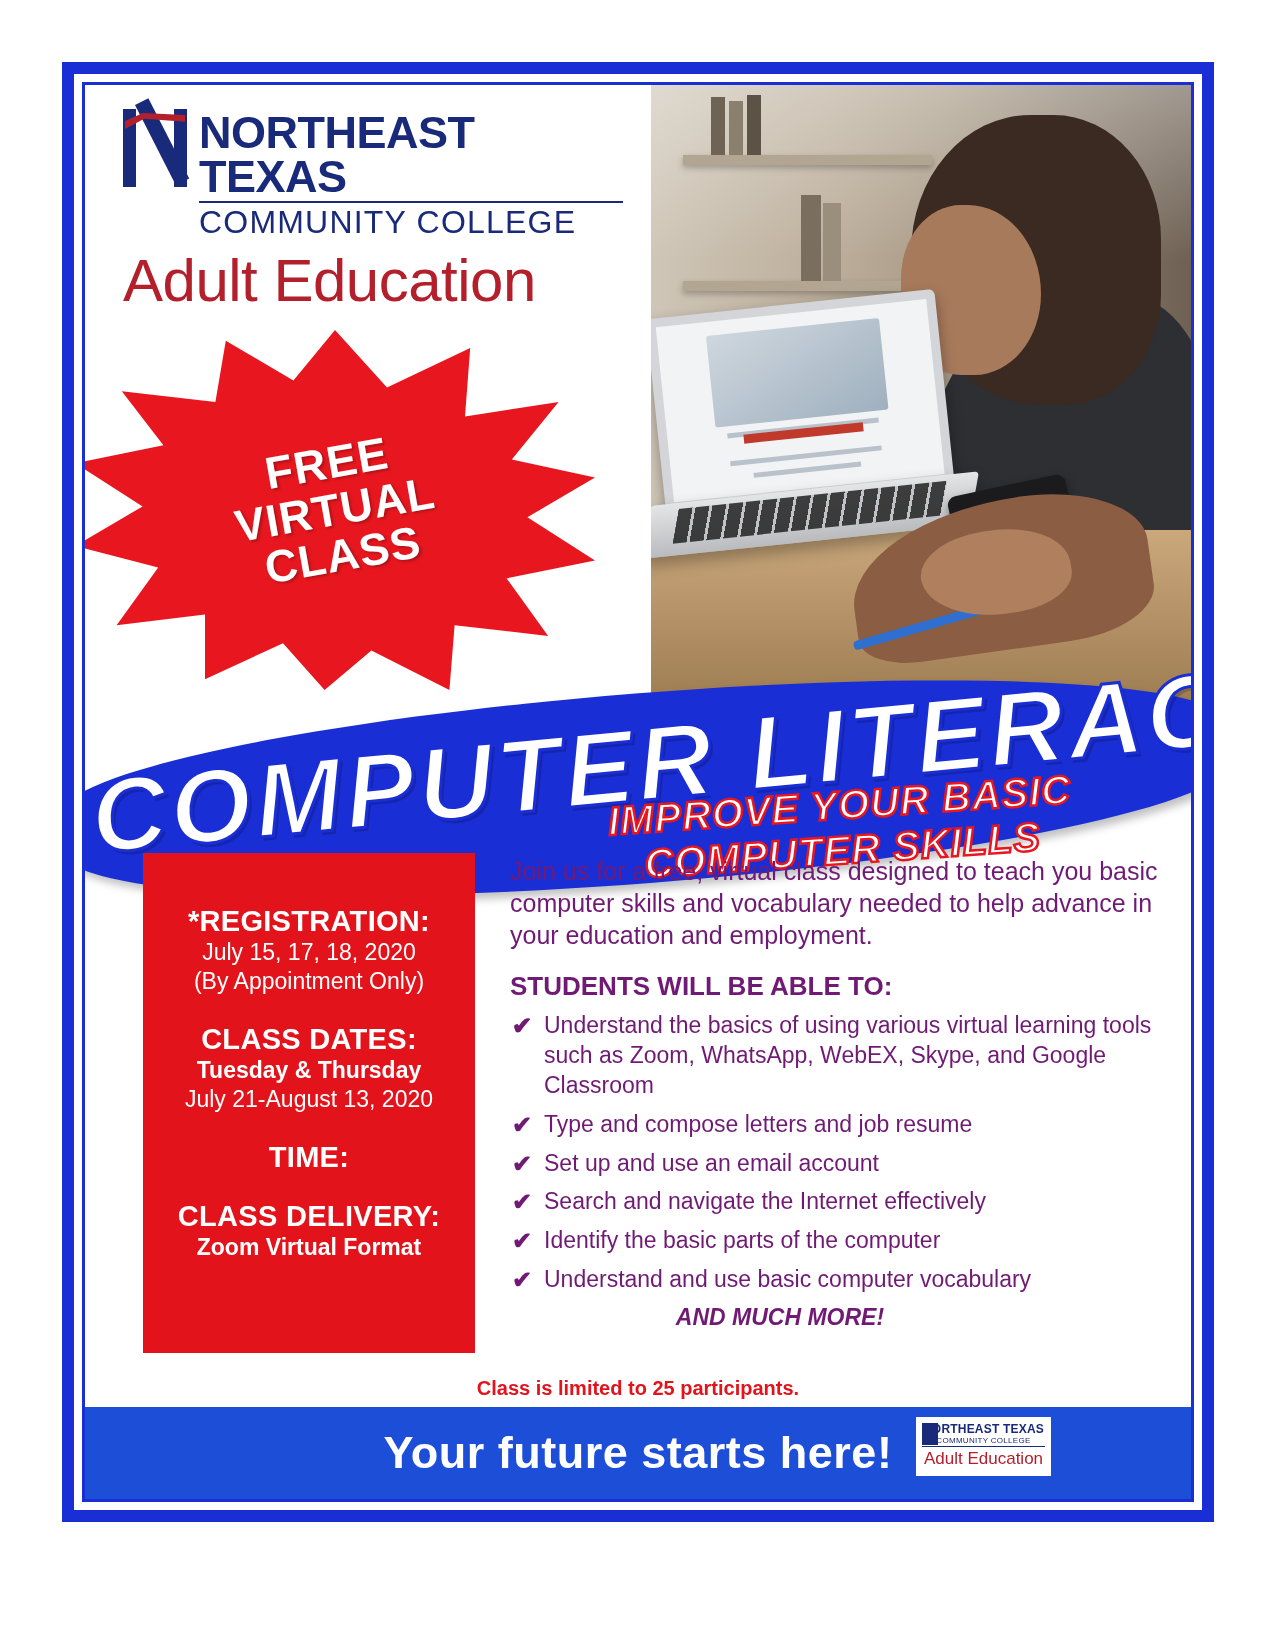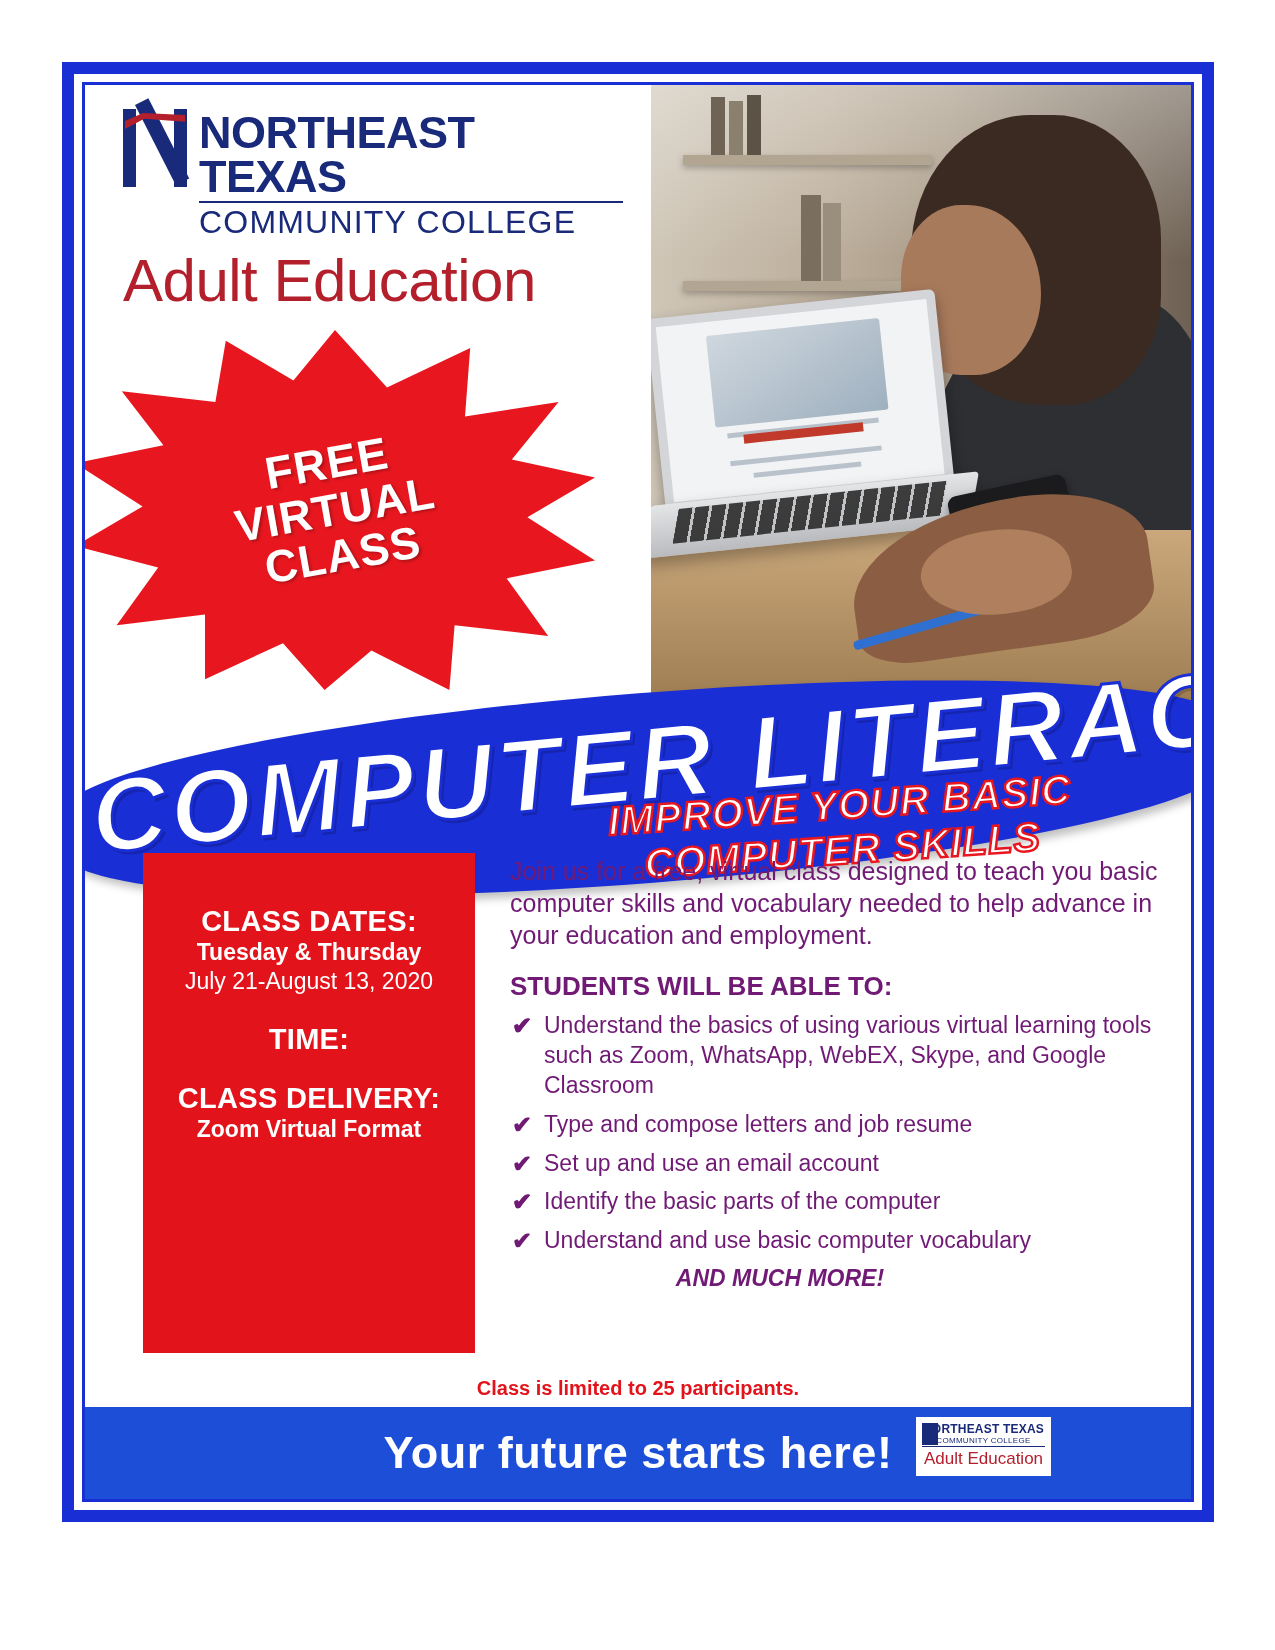--- a/index.html
+++ b/index.html
@@ -556,20 +556,25 @@
       <div class="banner-blob"></div>
       <div class="banner-title">COMPUTER LITERACY</div>
       <div class="banner-sub">
         <div>IMPROVE YOUR BASIC</div>
         <div>COMPUTER SKILLS</div>
       </div>
     </div>
 
     <div class="redbox">
       <div class="grp">
+        <div class="h">*REGISTRATION:</div>
+        <div class="l">July 15, 17, 18, 2020</div>
+        <div class="l">(By Appointment Only)</div>
+      </div>
+      <div class="grp">
         <div class="h">CLASS DATES:</div>
         <div class="lb">Tuesday &amp; Thursday</div>
         <div class="l">July 21-August 13, 2020</div>
       </div>
       <div class="grp">
         <div class="h">TIME:</div>
       </div>
       <div class="grp">
         <div class="h">CLASS DELIVERY:</div>
         <div class="lb">Zoom Virtual Format</div>
@@ -577,21 +582,21 @@
     </div>
 
     <div class="maintext">
       <div class="intro">Join us for a free, virtual class designed to teach you basic computer skills and vocabulary needed to help advance in your education and employment.</div>
       <div class="swbat">STUDENTS WILL BE ABLE TO:</div>
       <ul class="bullets">
         <li><span class="ck">✔</span></li>
         <li><span class="ck">✔</span><span>Understand the basics of using various virtual learning tools such as Zoom, WhatsApp, WebEX, Skype, and Google Classroom</span></li>
         <li><span class="ck">✔</span><span>Type and compose letters and job resume</span></li>
         <li><span class="ck">✔</span><span>Set up and use an email account</span></li>
-        <li><span class="ck">✔</span></li>
+        <li><span class="ck">✔</span><span>Search and navigate the Internet effectively</span></li>
         <li><span class="ck">✔</span><span>Identify the basic parts of the computer</span></li>
         <li><span class="ck">✔</span><span>Understand and use basic computer vocabulary</span></li>
       </ul>
       <div class="muchmore">AND MUCH MORE!</div>
     </div>
 
     <div class="notes">
       <div class="limit">Class is limited to 25 participants.</div>
       <div class="limit">Computer and  internet access required to participate in this virtual class.</div>
       <div class="call">Call to make your appointment TODAY! 903.434.8341 or 903.399.9152</div>

